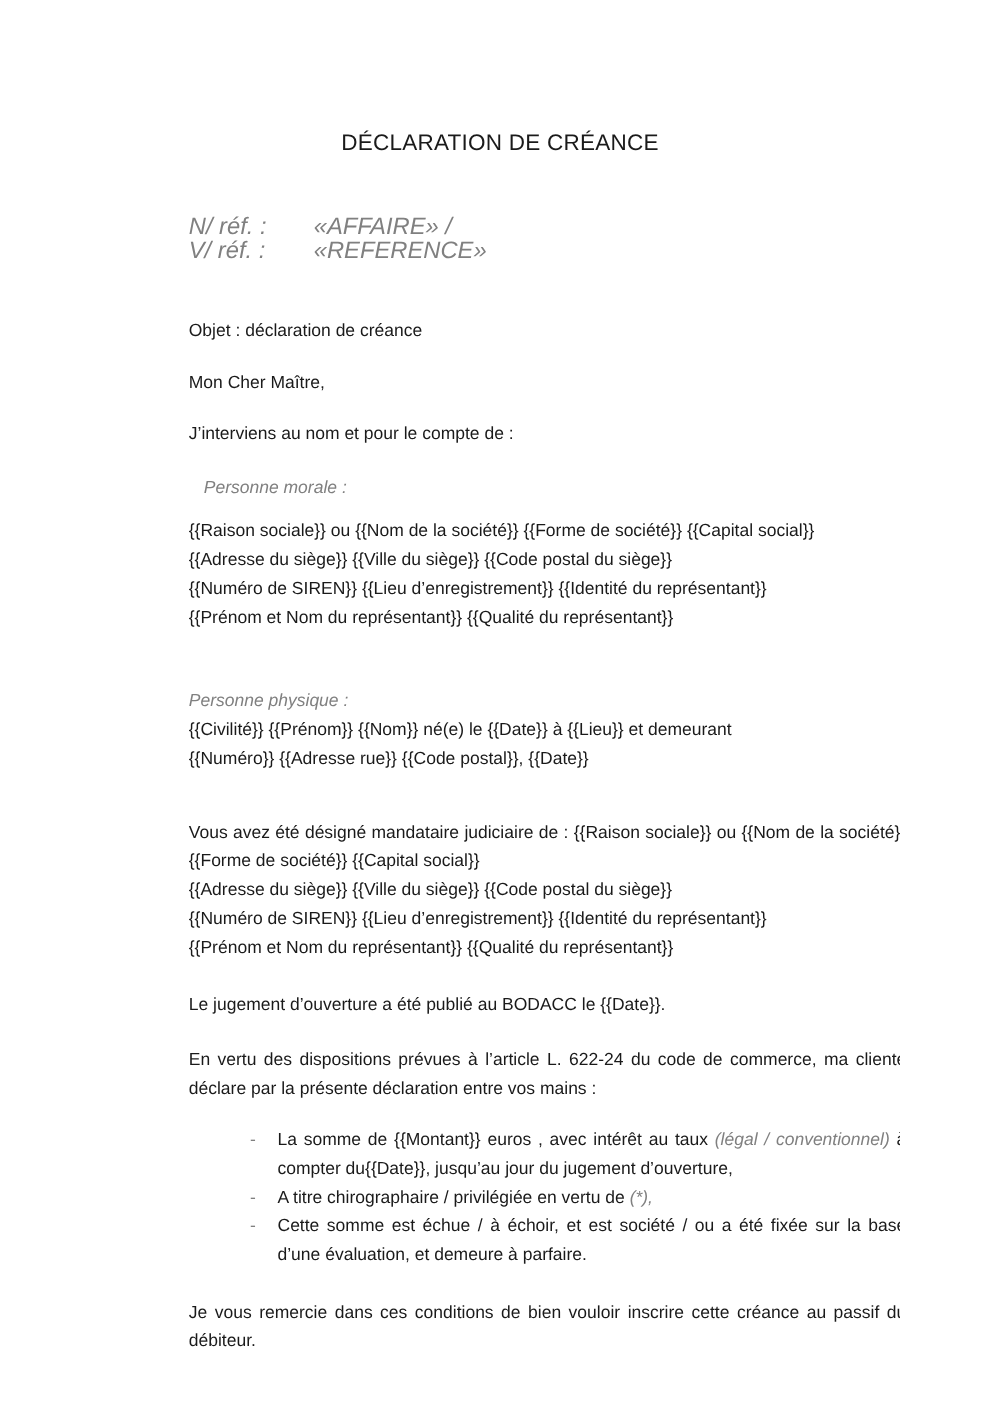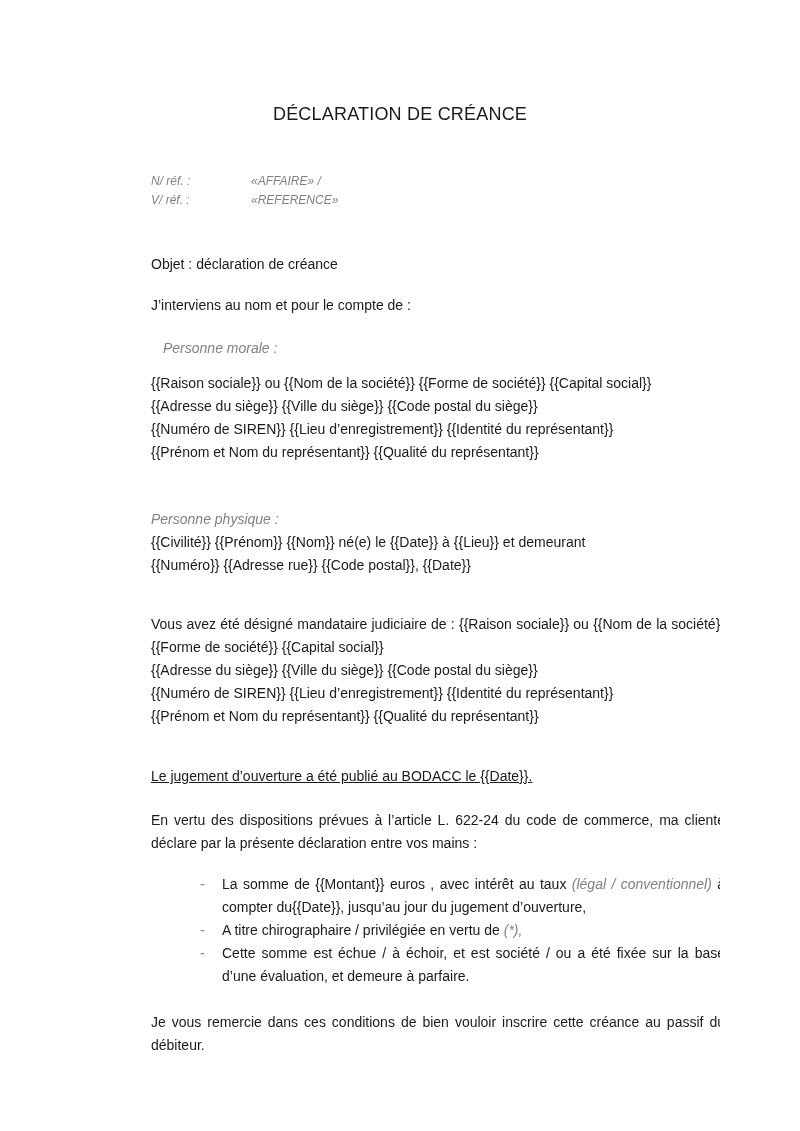--- a/index.html
+++ b/index.html
@@ -34,21 +34,21 @@
   }
   .body-col {
     position: absolute;
     top: 172px;
     left: 151px;
     width: 574px;
   }
   .ref-table {
     color: #808080;
     font-style: italic;
-    font-size: 12px;
+    font-size: 19px;
     line-height: 19px;
     margin-bottom: 0;
   }
   .ref-row {
     display: flex;
   }
   .ref-label {
     width: 100px;
     flex: 0 0 100px;
   }
@@ -69,21 +69,21 @@
   .gray-it {
     color: #808080;
     font-style: italic;
   }
   .sp-objet   { margin-top: 43px; }
   .sp-cher    { margin-top: 18px; }
   .sp-inter   { margin-top: 18px; }
   .sp-morale  { margin-top: 20px; }
   .sp-phys    { margin-top: 44px; }
   .sp-mand    { margin-top: 36px; }
-  .sp-bodacc  { margin-top: 37px; text-decoration: underline; }
+  .sp-bodacc  { margin-top: 23px; }
   .sp-vertu   { margin-top: 21px; }
   .sp-merci   { margin-top: 23px; }
   ul.claims {
     list-style: none;
     margin: 18px 0 0 0;
     padding: 0 0 0 49px;
     font-size: 14px;
     line-height: 23px;
   }
   ul.claims > li {
@@ -113,20 +113,21 @@
         <span class="ref-value">«AFFAIRE» /</span>
       </div>
       <div class="ref-row">
         <span class="ref-label">V/ réf. :</span>
         <span class="ref-value">«REFERENCE»</span>
       </div>
     </div>
 
     <p class="blk nojust sp-objet bold">Objet : déclaration de créance</p>
 
+    <p class="blk nojust sp-cher">Mon Cher Maître,</p>
 
     <p class="blk nojust sp-inter">J’interviens au nom et pour le compte de :</p>
 
     <div class="sp-morale">
       <p class="blk nojust gray-it" style="margin:12px">Personne morale :</p>
       <p class="blk" style="margin:0">{{Raison sociale}} ou {{Nom de la société}} {{Forme de société}} {{Capital social}}</p>
       <p class="blk nojust" style="margin:0">{{Adresse du siège}} {{Ville du siège}} {{Code postal du siège}}</p>
       <p class="blk" style="margin:0">{{Numéro de SIREN}} {{Lieu d’enregistrement}} {{Identité du représentant}}</p>
       <p class="blk nojust" style="margin:0">{{Prénom et Nom du représentant}} {{Qualité du représentant}}</p>
     </div>

